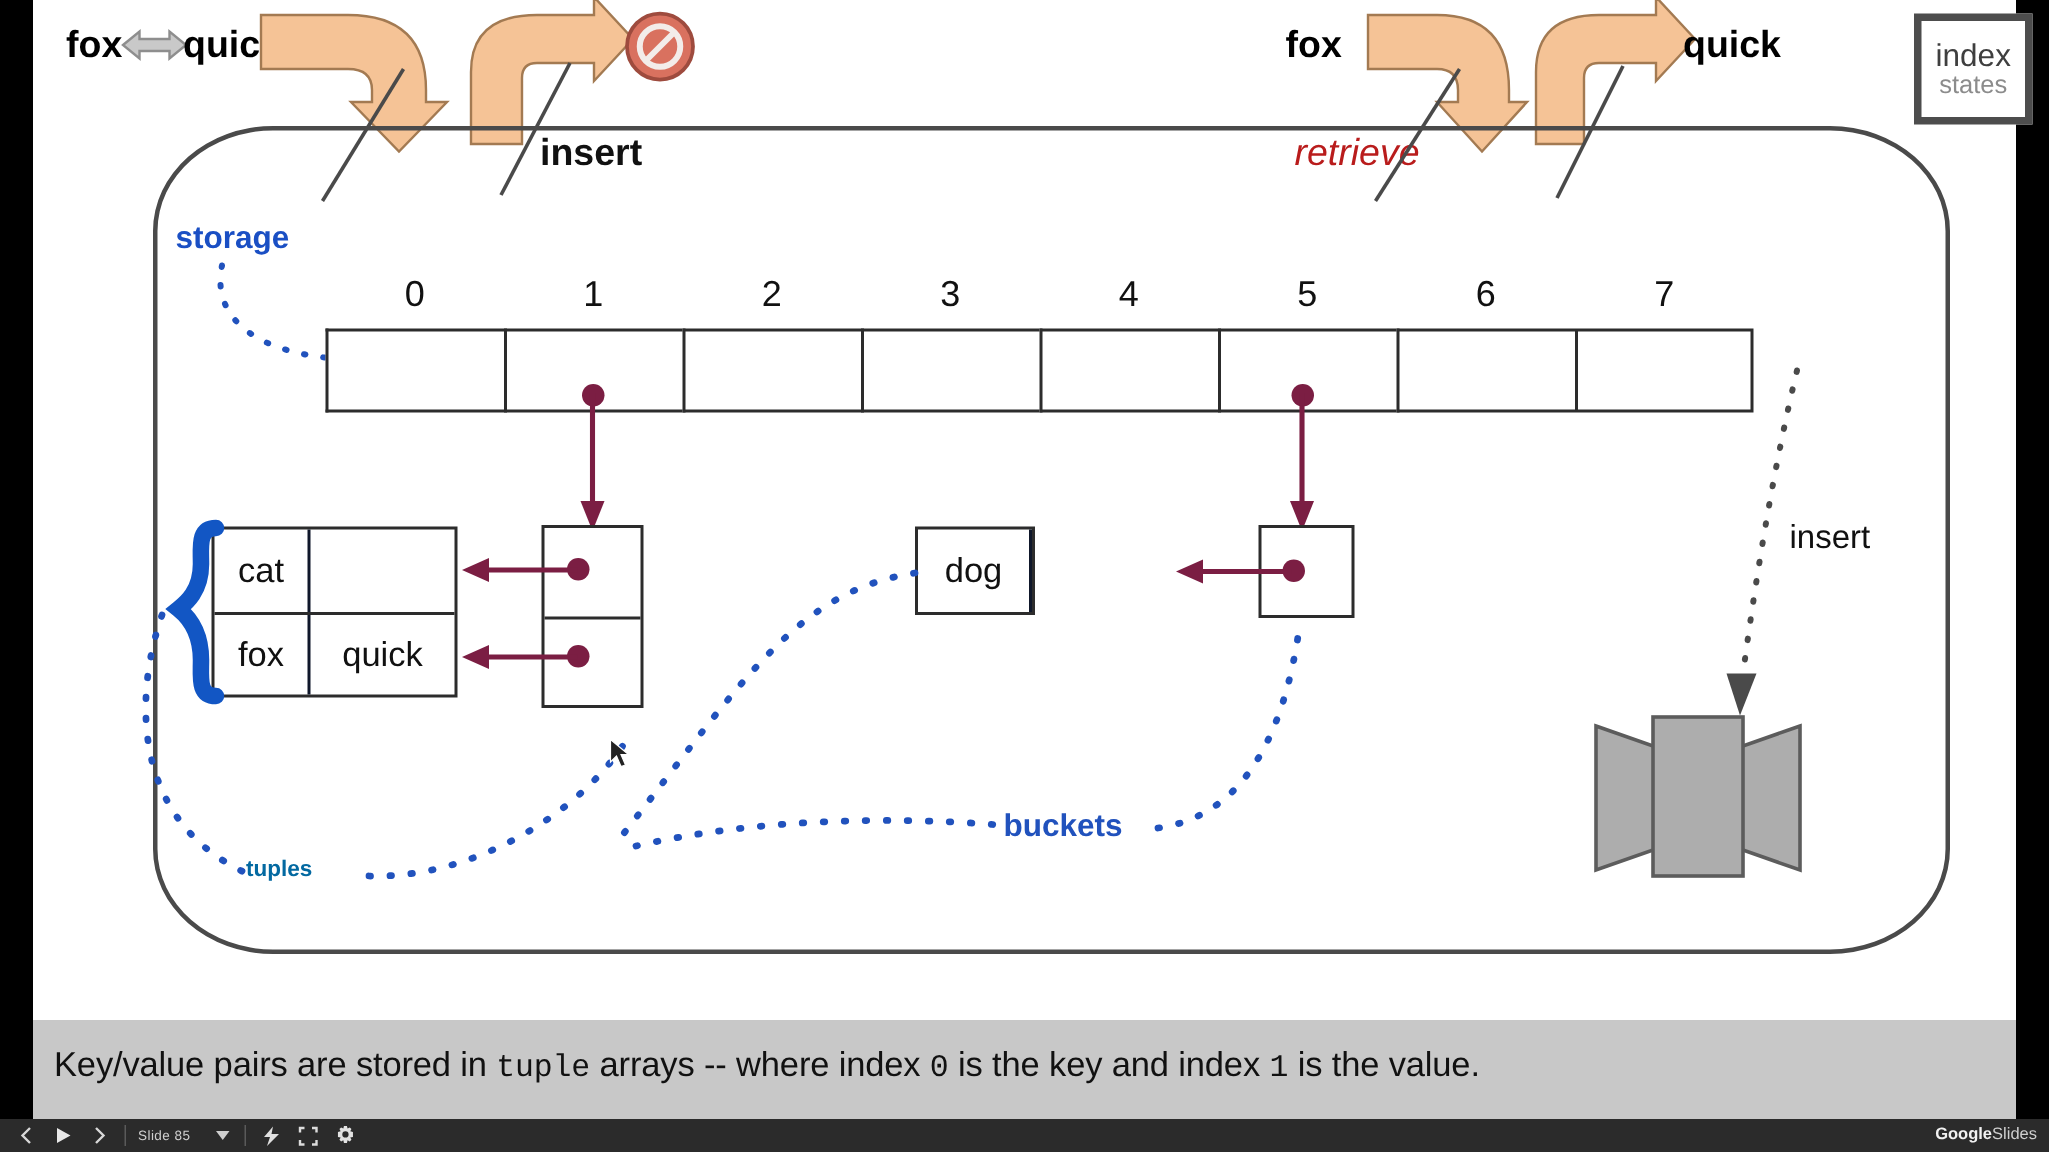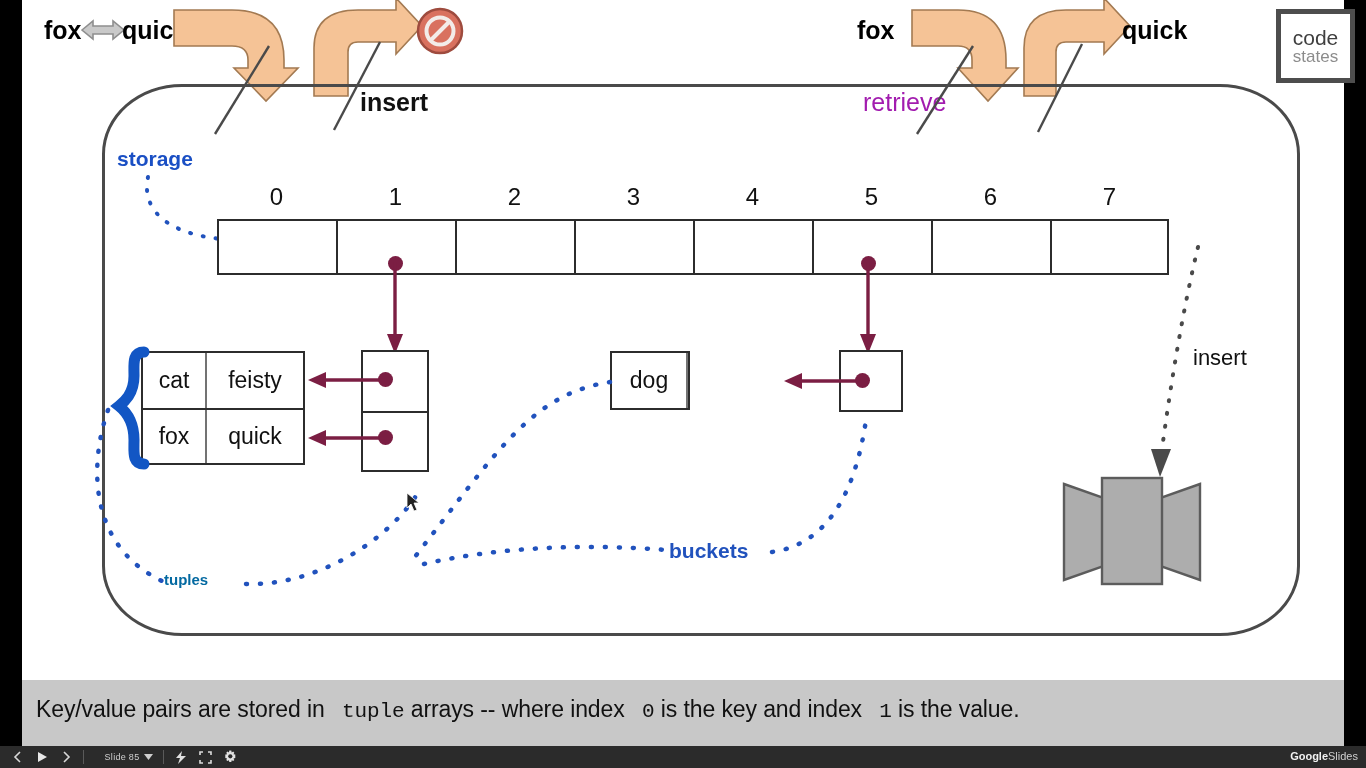--- a/index.html
+++ b/index.html
@@ -21,21 +21,21 @@
   #caption-band {
     position: absolute; left: 22px; top: 680px;
     width: 1322px; height: 66px;
     background: #c8c8c8;
   }
   #caption-text {
     position: absolute; left: 14px; top: 16px;
     font-size: 23px; color: #111; white-space: nowrap;
     letter-spacing: -0.1px;
   }
-  #caption-text .mono { font-family: "Liberation Mono", monospace; font-size: 21px; margin-left: 11px; }
+  #caption-text .mono { font-family: "Liberation Mono", monospace; font-size: 21px; }
 
   
   #toolbar {
     position: absolute; left: 0; bottom: 0; width: 1366px; height: 22px;
     background: #2b2b2b;
   }
   .tb-item {
     position: absolute; top: 0; height: 22px;
     display: flex; align-items: center; justify-content: center;
     color: #d8d8d8;
@@ -85,21 +85,21 @@
   }
 
   
   .kvtable { position: absolute; border: 2px solid #2c2c2c; background: #fff; }
   .kvrow { display: flex; height: 55px; }
   .kvrow + .kvrow { border-top: 2px solid #2c2c2c; }
   .kvcell {
     display: flex; align-items: center; justify-content: center;
     font-size: 23px; color: #111;
   }
-  .kvcell.key { width: 64px; border-right: 2px solid #737373; }
+  .kvcell.key { width: 64px; border-right: 2px solid #0f172a; }
   .kvcell.val { width: 96px; }
 
   #kv-left { left: 119px; top: 351px; }
   #kv-dog  { left: 588px; top: 351px; }
   #kv-dog .kvcell.key { width: 76px; }
   #kv-dog .kvcell.val { width: 97px; }
 
   
   .nodebox { position: absolute; border: 2px solid #2c2c2c; background: #fff; }
   .nodecell { height: 59px; position: relative; }
@@ -117,21 +117,21 @@
 
   
   .hdr-word {
     position: absolute; font-size: 25px; font-weight: bold; color: #000;
   }
   #w-fox1 { left: 22px; top: 16px; }
   #w-quick1 { left: 100px; top: 16px; }
   #w-fox2 { left: 835px; top: 16px; }
   #w-quick2 { left: 1100px; top: 16px; }
   #lbl-insert { position: absolute; left: 338px; top: 88px; font-size: 25px; color: #111; font-weight: bold; }
-  #lbl-retrieve { position: absolute; left: 841px; top: 88px; font-size: 25px; color: #a21caf; }
+  #lbl-retrieve { position: absolute; left: 841px; top: 88px; font-size: 25px; color: #b91c1c; font-style: italic; }
 
   
   #logo {
     position: absolute; left: 1254px; top: 9px; width: 79px; height: 74px;
     border: 5px solid #4d4d4d; background: #fff;
     display: flex; flex-direction: column; align-items: center; justify-content: center;
     line-height: 1.0;
   }
   #logo .l1 { font-size: 21px; color: #3f3f3f; font-weight: normal; }
   #logo .l2 { font-size: 17px; color: #8c8c8c; }
@@ -214,21 +214,21 @@
           <line x1="66" y1="2" x2="10" y2="90" stroke="#4a4a4a" stroke-width="2.4"></line>
         </svg>
     </div>
     <div style="position:absolute;left:1010px;top:42px;">
       <svg width="58" height="92">
           <line x1="50" y1="2" x2="6" y2="90" stroke="#4a4a4a" stroke-width="2.4"></line>
         </svg>
     </div>
 
     <div id="logo">
-      <div class="l1">code</div>
+      <div class="l1">index</div>
       <div class="l2">states</div>
     </div>
 
     <div id="storage-box"></div>
     <div id="label-storage">storage</div>
 
     <div style="position:absolute;left:118px;top:175px;">
       <svg width="90" height="75">
         <path d="M8,2 C2,30 20,58 82,64" fill="none" stroke="#2152bd" stroke-width="4" stroke-linecap="round" stroke-dasharray="1 12"></path>
       </svg>
@@ -280,21 +280,20 @@
     <div class="dot" style="left:356px;top:430px;"></div>
 
     <div class="nodebox" id="node-5">
       <div class="nodecell" style="height:58px;"></div>
     </div>
     <div class="dot" style="left:833px;top:373px;"></div>
 
     <div class="kvtable" id="kv-left">
       <div class="kvrow">
         <div class="kvcell key">cat</div>
-        <div class="kvcell val">feisty</div>
       </div>
       <div class="kvrow">
         <div class="kvcell key">fox</div>
         <div class="kvcell val">quick</div>
       </div>
     </div>
 
     <div class="kvtable" id="kv-dog">
       <div class="kvrow">
         <div class="kvcell key">dog</div>
@@ -400,21 +399,21 @@
     </div>
 
     <div class="tb-item" style="left:55px;width:22px;">
       <svg width="9" height="12" viewBox="0 0 9 12">
         <polyline points="2,1 7,6 2,11" fill="none" stroke="#d8d8d8" stroke-width="1.6"></polyline>
       </svg>
     </div>
 
     <div class="tb-sep" style="left:83px;"></div>
 
-    <div class="tb-item" style="left:92px;width:60px;justify-content:center;" id="slide-label-wrap">
+    <div class="tb-item" style="left:92px;width:60px;justify-content:flex-start;" id="slide-label-wrap">
       <span id="slide-label">Slide 85</span>
     </div>
 
     <div class="tb-item" style="left:139px;width:18px;">
       <svg width="9" height="6" viewBox="0 0 9 6">
         <polygon points="0,0 9,0 4.5,6" fill="#cfcfcf"></polygon>
       </svg>
     </div>
 
     <div class="tb-sep" style="left:163px;"></div>

